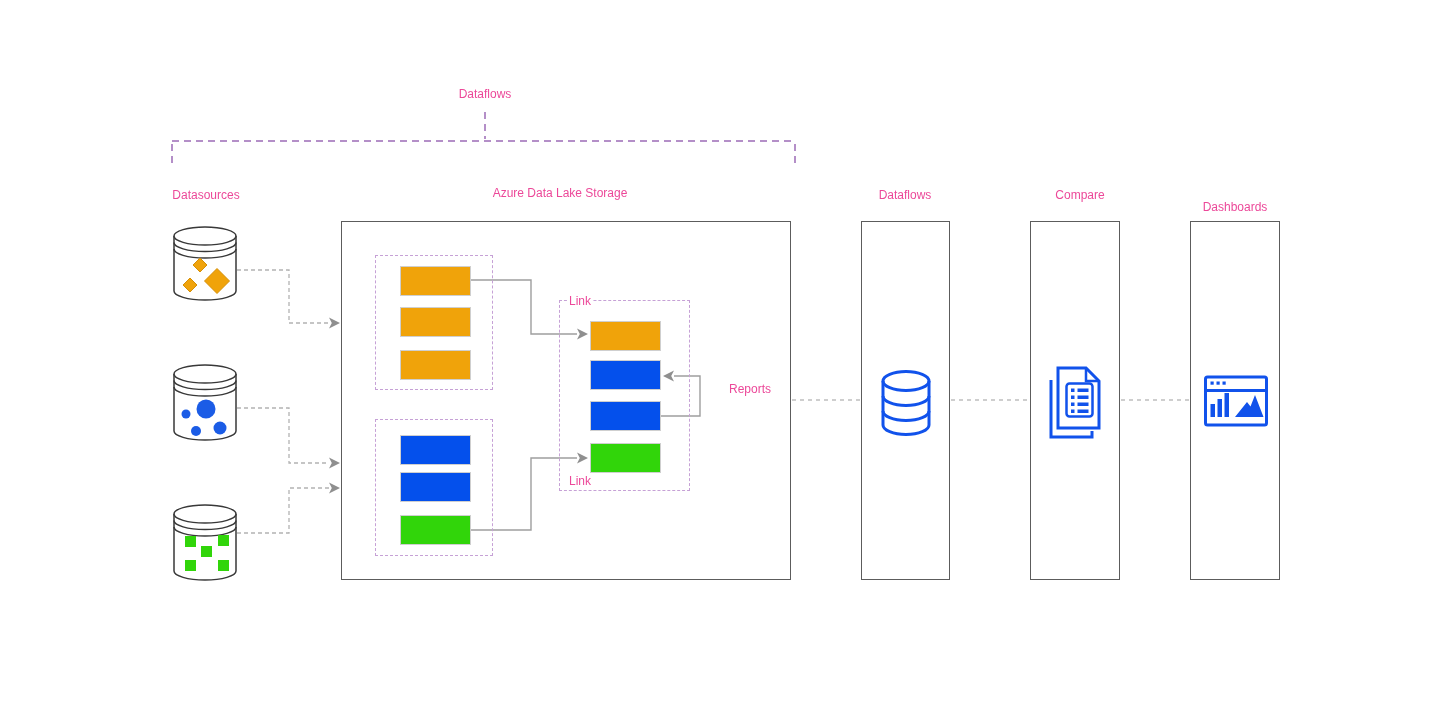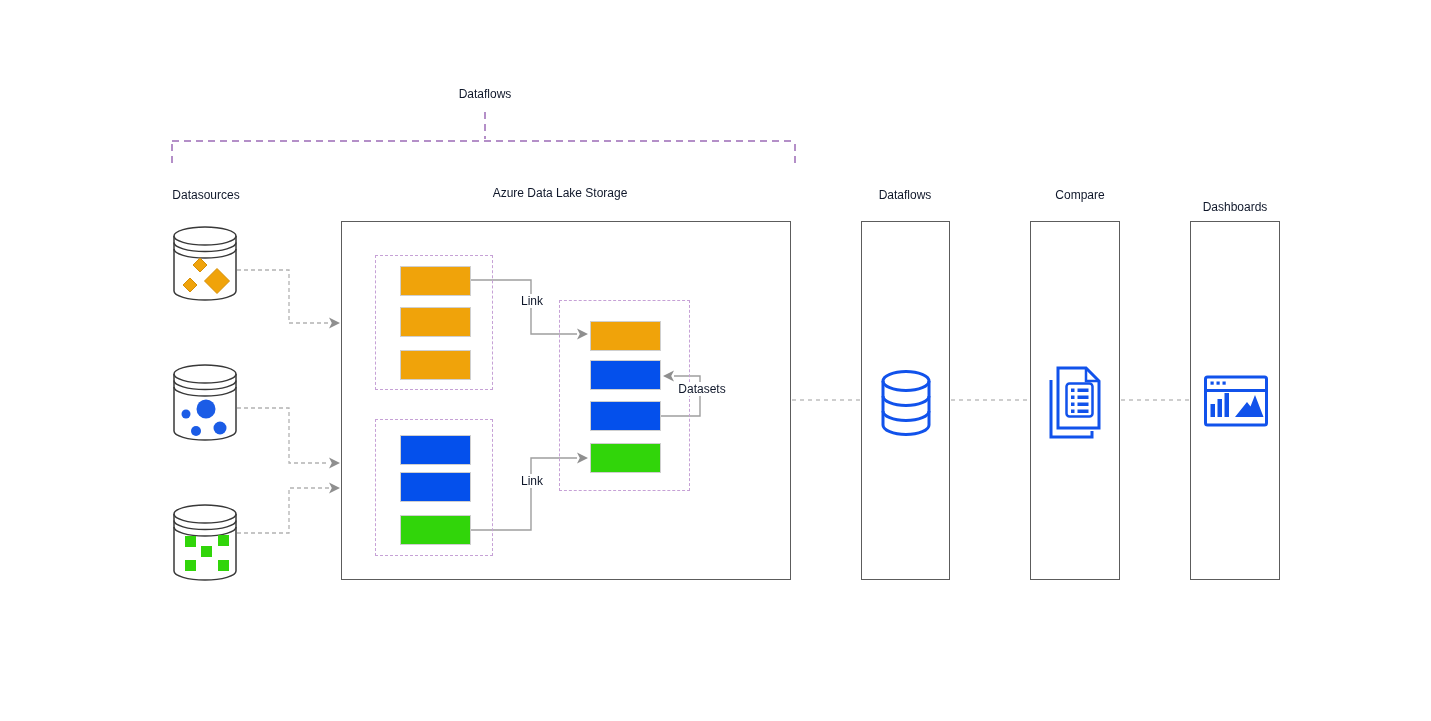--- a/index.html
+++ b/index.html
@@ -3,23 +3,23 @@
 <meta charset="utf-8">
 <style>
   html,body{margin:0;padding:0;background:#fff;}
   .canvas{
     position:relative;width:1431px;height:721px;background:#fff;overflow:hidden;
     font-family:"Liberation Sans",sans-serif;color:#2e2e2e;
   }
   .layer{position:absolute;left:0;top:0;width:1431px;height:721px;}
   .label{
     position:absolute;transform:translateX(-50%);font-size:12px;line-height:14px;
-    white-space:nowrap;color:#0f172a;text-align:center;
+    white-space:nowrap;color:#ec4899;text-align:center;
   }
-  .edge-label{background:#fff;padding:0 2px;z-index:5;}
+  .edge-label{background:#fff;padding:0 2px;z-index:5;margin-left:48px;}
   .box{position:absolute;box-sizing:border-box;border:1px solid #5c5c5c;background:transparent;}
   .group{position:absolute;box-sizing:border-box;border:1px dashed #c6a1d6;background:transparent;}
   .block{position:absolute;box-sizing:border-box;width:71px;height:30px;border:1px solid #cfcfcf;z-index:3;}
   .block.orange{background:#F0A30A;}
   .block.blue{background:#0450EC;}
   .block.green{background:#31D50A;}
 </style>
 </head>
 <body>
 
@@ -170,15 +170,15 @@
 
   <div class="label" style="left:485px;top:87px;">Dataflows</div>
   <div class="label" style="left:206px;top:188px;">Datasources</div>
   <div class="label" style="left:560px;top:186px;">Azure Data Lake Storage</div>
   <div class="label" style="left:905px;top:188px;">Dataflows</div>
   <div class="label" style="left:1080px;top:188px;">Compare</div>
   <div class="label" style="left:1235px;top:188px;margin-top:12px;">Dashboards</div>
 
   <div class="label edge-label" style="left:532px;top:294px;">Link</div>
   <div class="label edge-label" style="left:532px;top:474px;">Link</div>
-  <div class="label edge-label" style="left:702px;top:382px;">Datasets</div>
+  <div class="label edge-label" style="left:702px;top:382px;">Reports</div>
 
 </div>
 
 </body></html>

